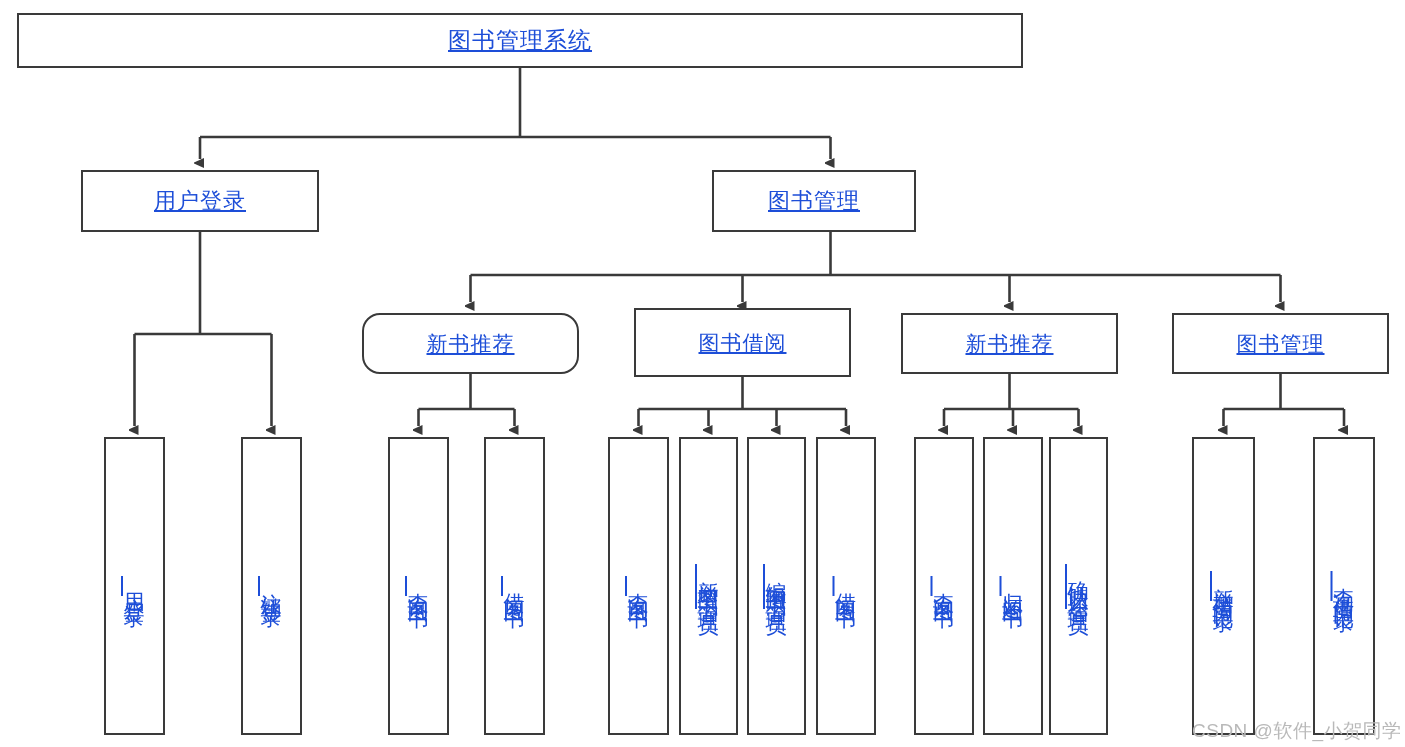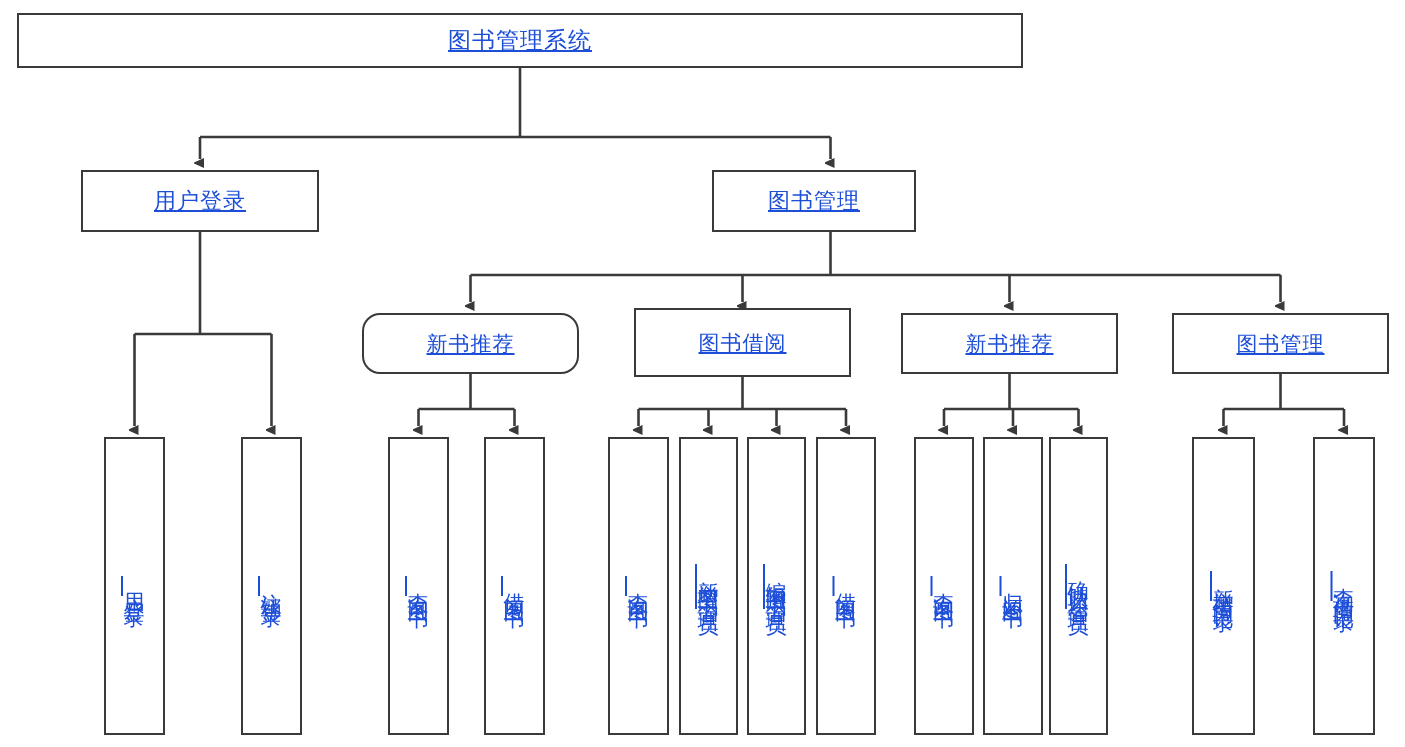--- a/index.html
+++ b/index.html
@@ -176,14 +176,15 @@
         <span class="vlabel">确认归还（管理员）</span>
       </div>
       <div class="node leaf" style="left: 1192px; top: 437px; width: 63px; height: 298px;">
         <span class="vlabel">新增借阅记录</span>
       </div>
       <div class="node leaf" style="left: 1313px; top: 437px; width: 62px; height: 298px;">
         <span class="vlabel">查询借阅记录</span>
       </div>
     </div>
 
+  <div class="watermark" style="left: 1192px; top: 718px;">CSDN @软件_小贺同学</div>
 
 </div>
 
 </body></html>

